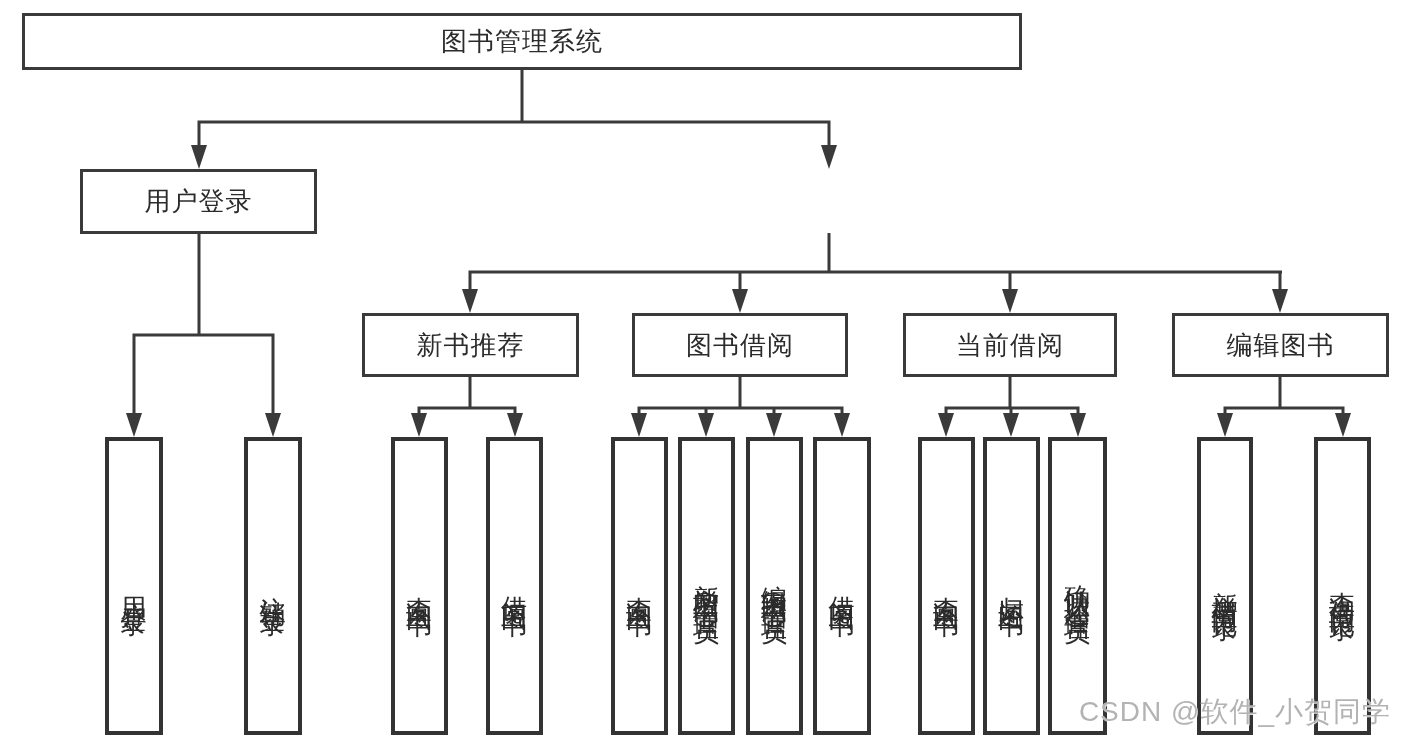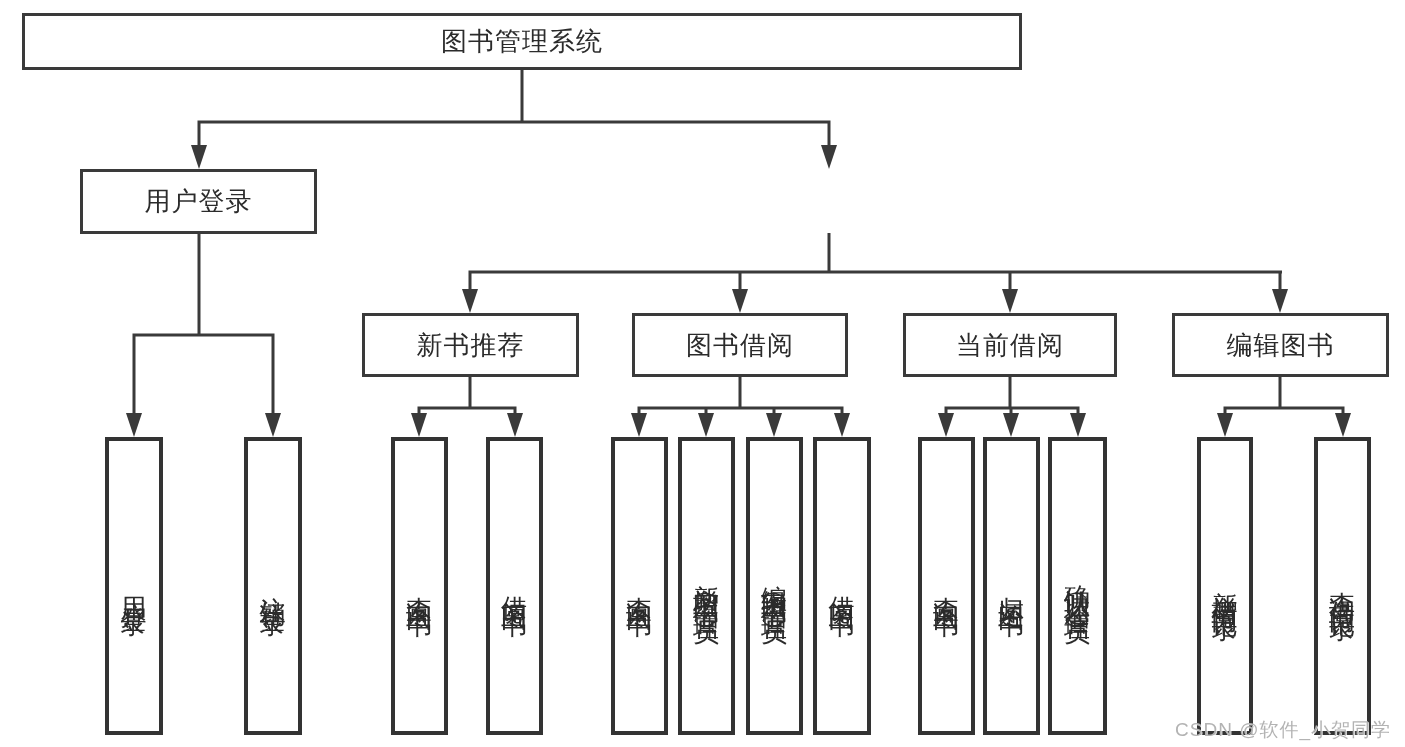--- a/index.html
+++ b/index.html
@@ -45,22 +45,22 @@
     writing-mode: vertical-rl;
     text-orientation: mixed;
     font-size: 26px;
     letter-spacing: 5px;
     line-height: 1;
     white-space: nowrap;
   }
   .watermark {
     position: absolute;
     right: 14px;
-    bottom: 4px;
-    font-size: 19px;
+    bottom: 16px;
+    font-size: 28px;
     color: #b3b3b3;
     text-shadow: 1px 1px 0 rgba(255,255,255,0.8);
     letter-spacing: 1px;
     z-index: 5;
   }
 </style>
 </head>
 <body>
 
 <div class="canvas">

